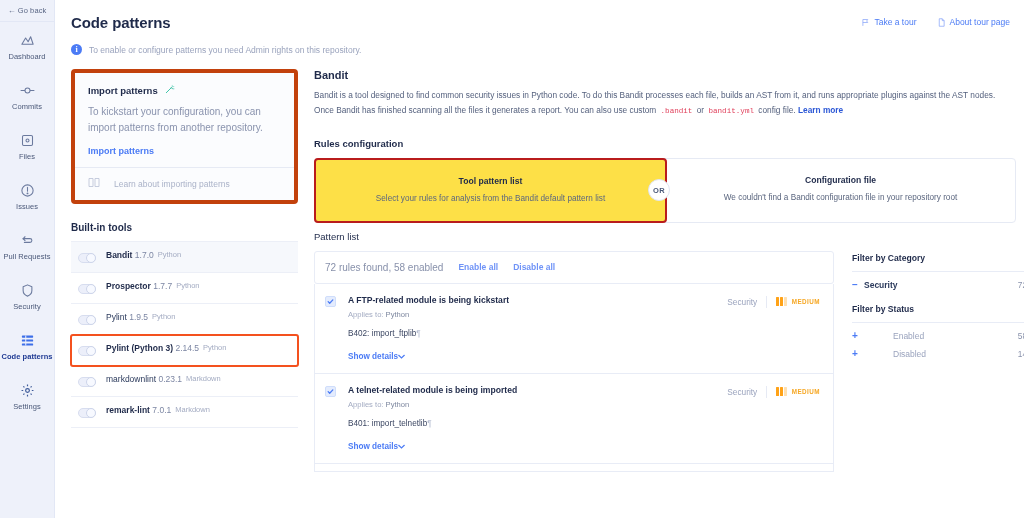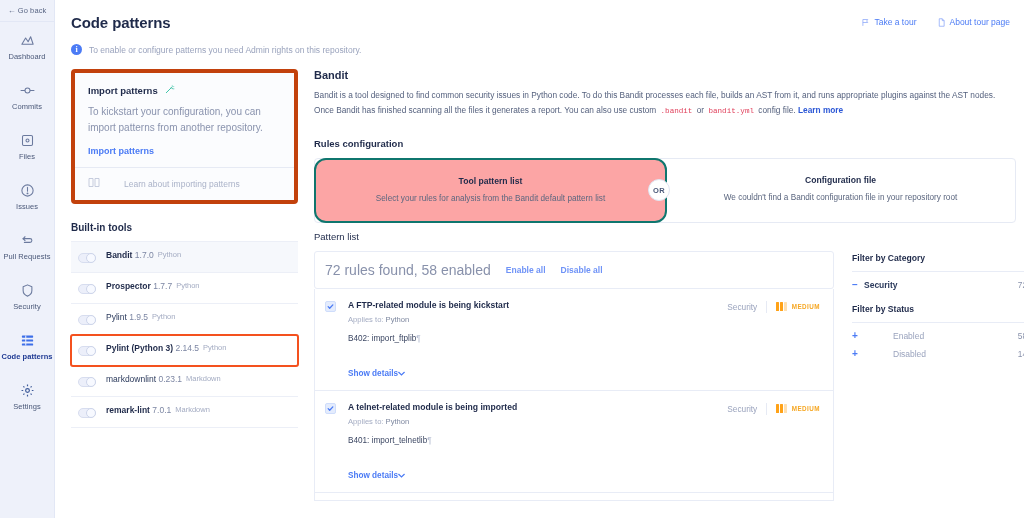--- a/index.html
+++ b/index.html
@@ -80,21 +80,21 @@
     display: flex; align-items: center; gap: 6px;
     font-size: 9.5px; font-weight: bold; color: #1f2a4a; margin-bottom: 7px;
   }
   .import-desc { font-size: 10px; color: #8a93ae; line-height: 1.55; }
   .import-link {
     font-size: 9px; color: #4b7bf5; font-weight: bold;
     margin-top: 11px; cursor: pointer;
   }
   .card-div { height:1px; background:#e6eaf4; margin: 11px -13px 0 -13px; }
   .learn-row {
-    display: flex; align-items: center; gap: 24px;
+    display: flex; align-items: center; gap: 14px;
     margin-top: 9px; font-size: 8.5px; color: #aab2c8; cursor: pointer;
   }
 
   .sect-title { font-size: 10px; font-weight: bold; color: #1f2a4a; margin: 18px 0 8px 0; }
 
   .tool-list { border-top: 1px solid #eceff7; }
   .tool-row {
     position: relative;
     display: flex; align-items: flex-start; gap: 10px;
     padding: 9px 8px 9px 7px;
@@ -136,41 +136,41 @@
   }
   .lm { color: #2b57d6; font-weight: bold; text-decoration: none; cursor: pointer; }
 
   .rules-h { font-size: 9.5px; font-weight: bold; color: #1f2a4a; margin-top: 19px; }
 
   .or-wrap { position: relative; margin-top: 9px; }
   .or-box { display: flex; border: 1px solid #e6eaf4; border-radius: 4px; background: #fff; overflow: visible; }
   .or-half {
     flex: 1; padding: 16px 10px 18px 10px; text-align: center; cursor: pointer;
   }
-  .or-half.sel { border: 2px solid #0f766e; border-radius: 12px; margin: -1px; background: #fca5a5; }
+  .or-half.sel { border: 2px solid #b91c1c; border-radius: 4px; margin: -1px; background: #fde047; }
   .or-half h5 { font-size: 8.6px; font-weight: bold; color: #1f2a4a; }
   .or-half p { font-size: 8.2px; color: #5b667f; margin-top: 8px; }
   .or-pill {
     position: absolute; left: 345px; top: 50%; transform: translate(-50%,-50%);
     width: 22px; height: 22px; border-radius: 50%;
     background: #fff; border: 1px solid #e0e5f2;
     display: flex; align-items: center; justify-content: center;
     font-size: 7.5px; color: #4a5878; font-weight: bold; letter-spacing: .3px;
   }
 
   .plist-h { font-size: 9.5px; font-weight: normal; color: #1f2a4a; margin-top: 8px; }
 
   .lower { display: flex; gap: 18px; margin-top: 9px; }
   .plist { width: 520px; min-width: 520px; }
 
   .plist-bar {
     background: #fff; border: 1px solid #e8ecf6; border-radius: 3px;
     padding: 10px 10px; display: flex; align-items: center; gap: 15px;
   }
-  .plist-count { font-size: 14px; color: #8891ab; }
+  .plist-count { font-size: 10px; color: #8891ab; }
   .plist-act { font-size: 8.5px; color: #6f93f7; font-weight: bold; cursor: pointer; }
 
   .prow {
     background: #fff; border: 1px solid #e8ecf6; border-top: none;
     padding: 11px 13px 12px 10px;
   }
   .prow:first-of-type { border-top: 1px solid #e8ecf6; margin-top: 6px; }
   .prow-top { display: flex; align-items: flex-start; }
   .pcheck {
     width: 11px; height: 11px; border-radius: 2px;
@@ -181,21 +181,21 @@
   .pcheck svg { display:block; }
   .pbody { flex: 1; padding-left: 12px; min-width: 0; }
   .ptitle { font-size: 8.6px; font-weight: bold; color: #1f2a4a; }
   .papplies { font-size: 7.6px; color: #a3abc2; margin-top: 5px; }
   .papplies b { color: #7d879f; font-weight: normal; }
   .pcode { font-size: 8.2px; color: #3c4763; margin-top: 10px; }
   .pcode .pilcrow { color: #b9c0d3; }
   .pshow {
     display: flex; align-items: center; 
     font-size: 8.2px; color: #4b7bf5; font-weight: bold;
-    margin-top: 26px; cursor: pointer;
+    margin-top: 14px; cursor: pointer;
   }
   .pright { display: flex; align-items: center; gap: 9px; padding-top: 1px; }
   .pcat { font-size: 8.3px; color: #9aa3bd; }
   .psep { width: 1px; height: 12px; background: #e6eaf4; }
   .sev { display: flex; align-items: center; gap: 5px; }
   .sev .bars { display: flex; gap: 1.5px; }
   .sev .bars i { display: block; width: 2.5px; height: 9px; background: #ffa217; border-radius: .5px; }
   .sev .bars i.off { background: #ffe0b0; }
   .sev .lbl { font-size: 6.3px; font-weight: bold; color: #f6a723; letter-spacing: .45px; }
 

